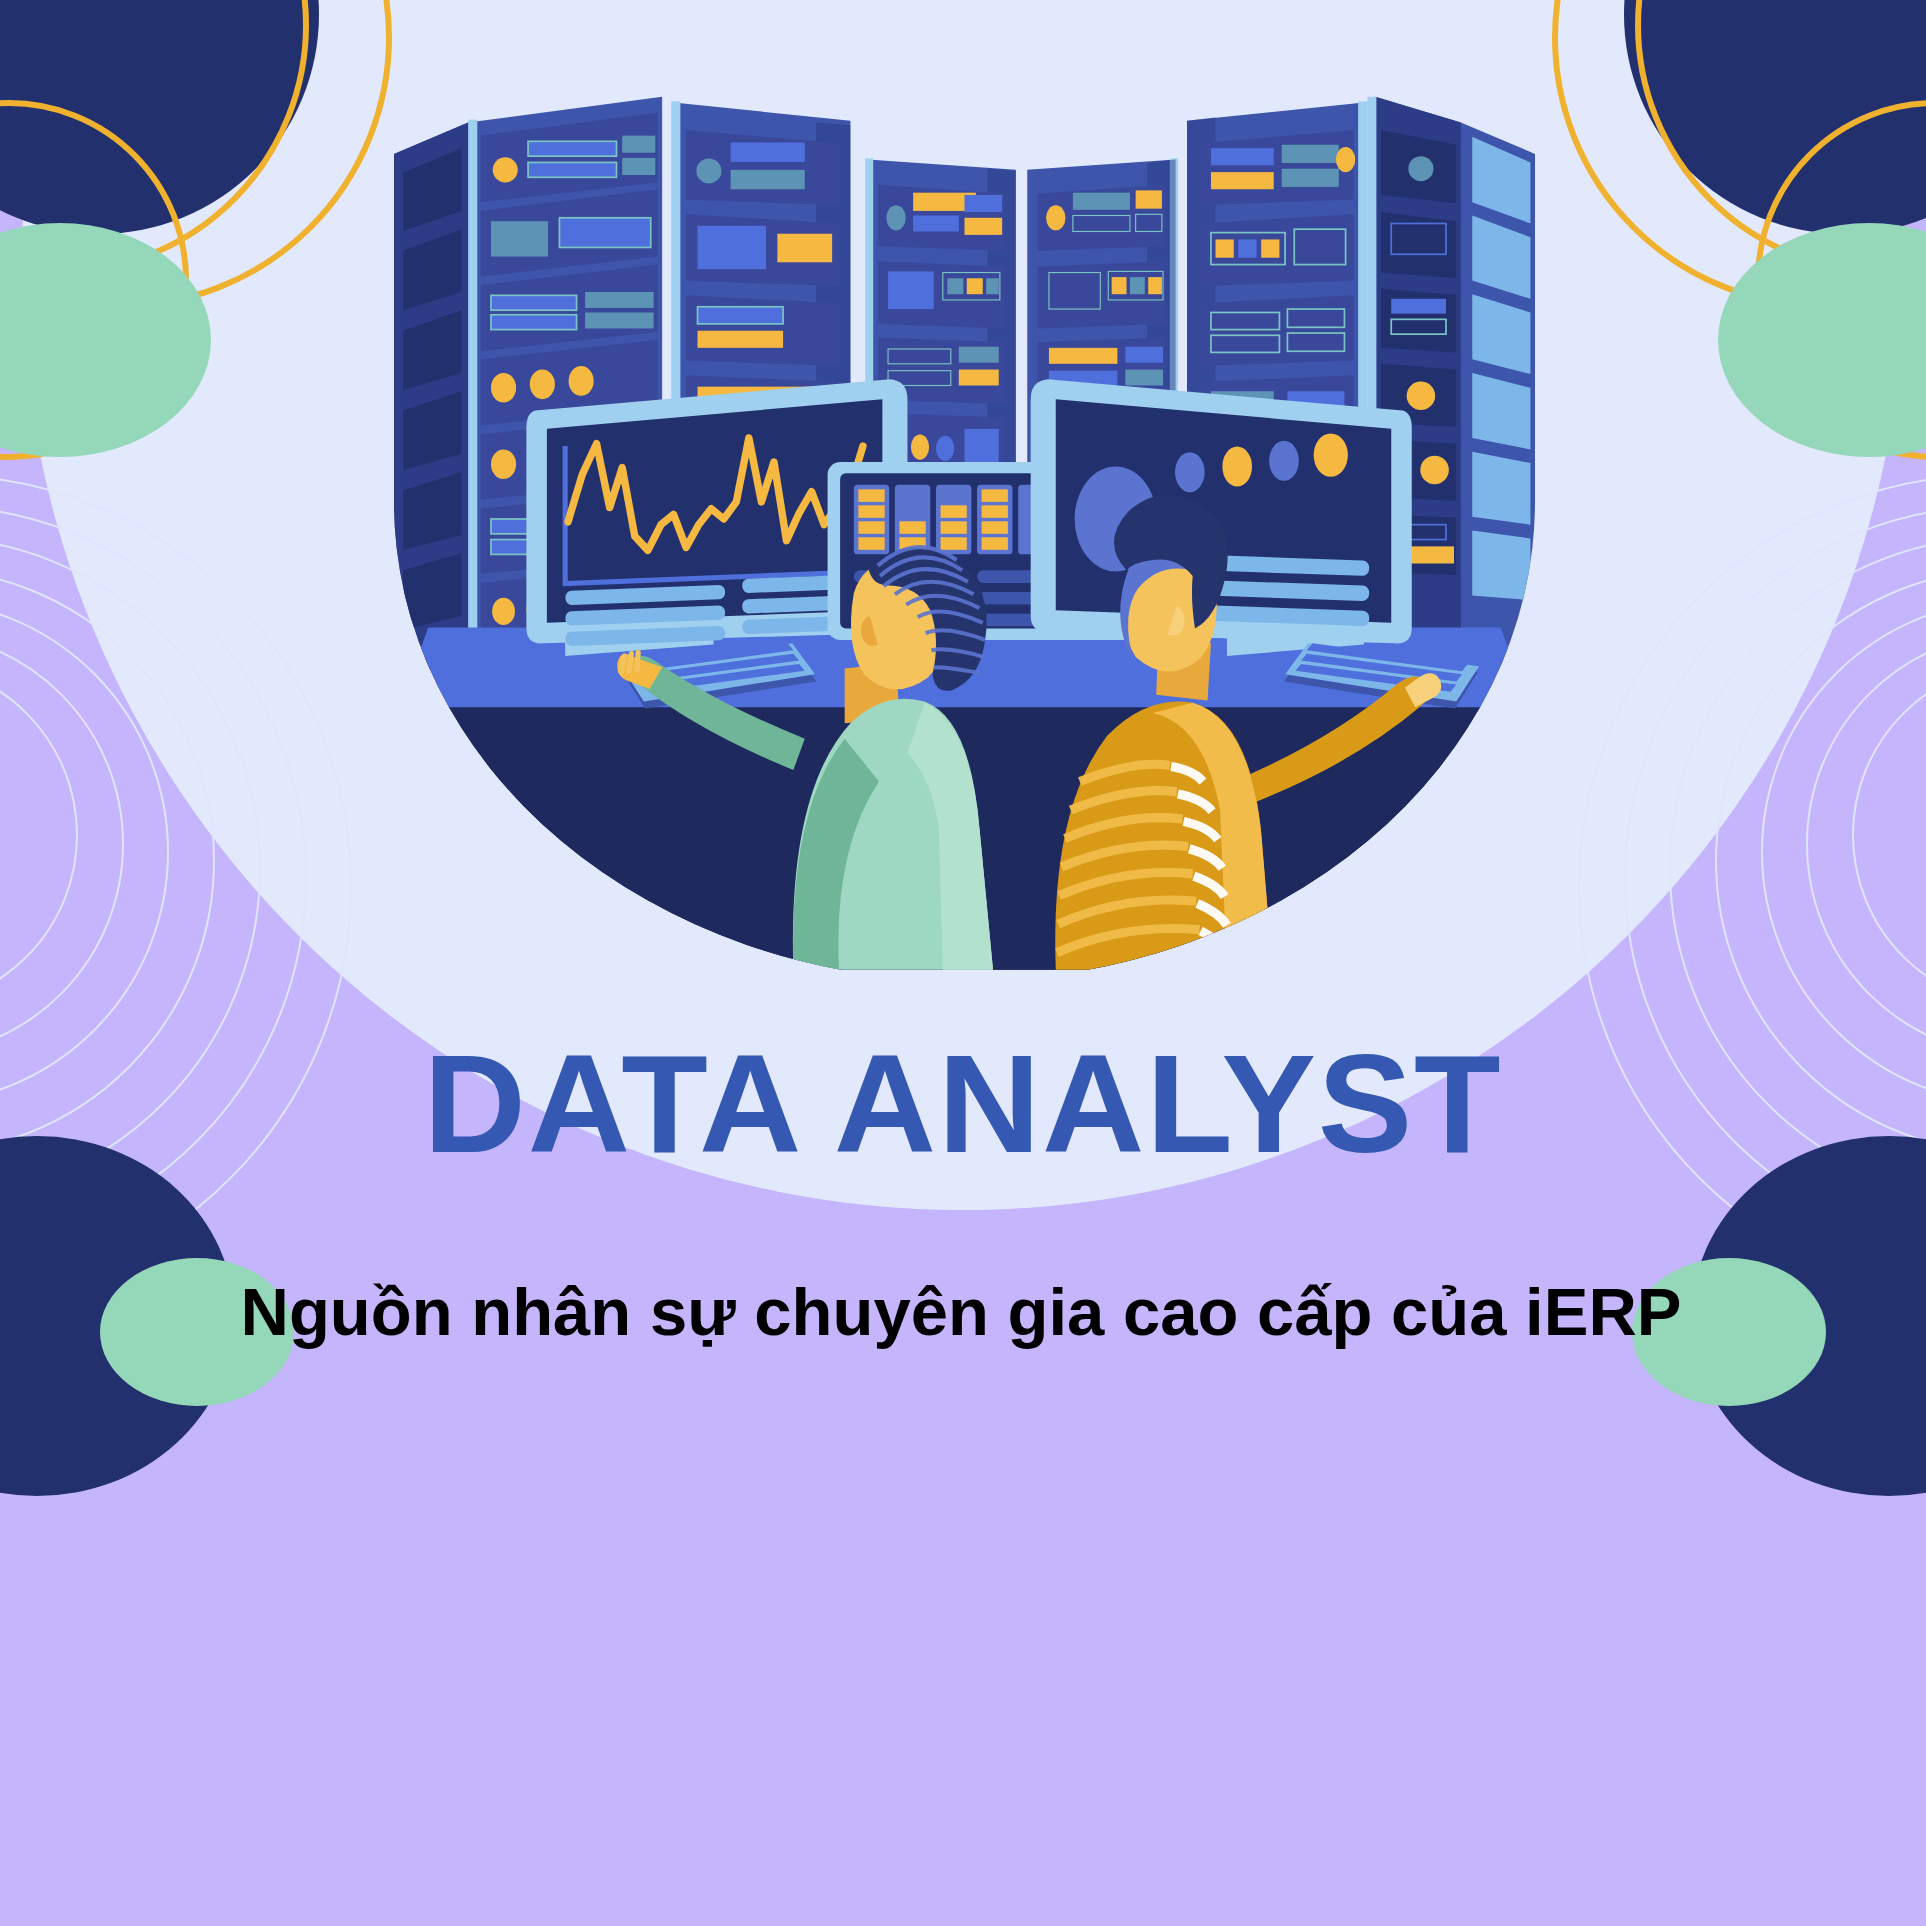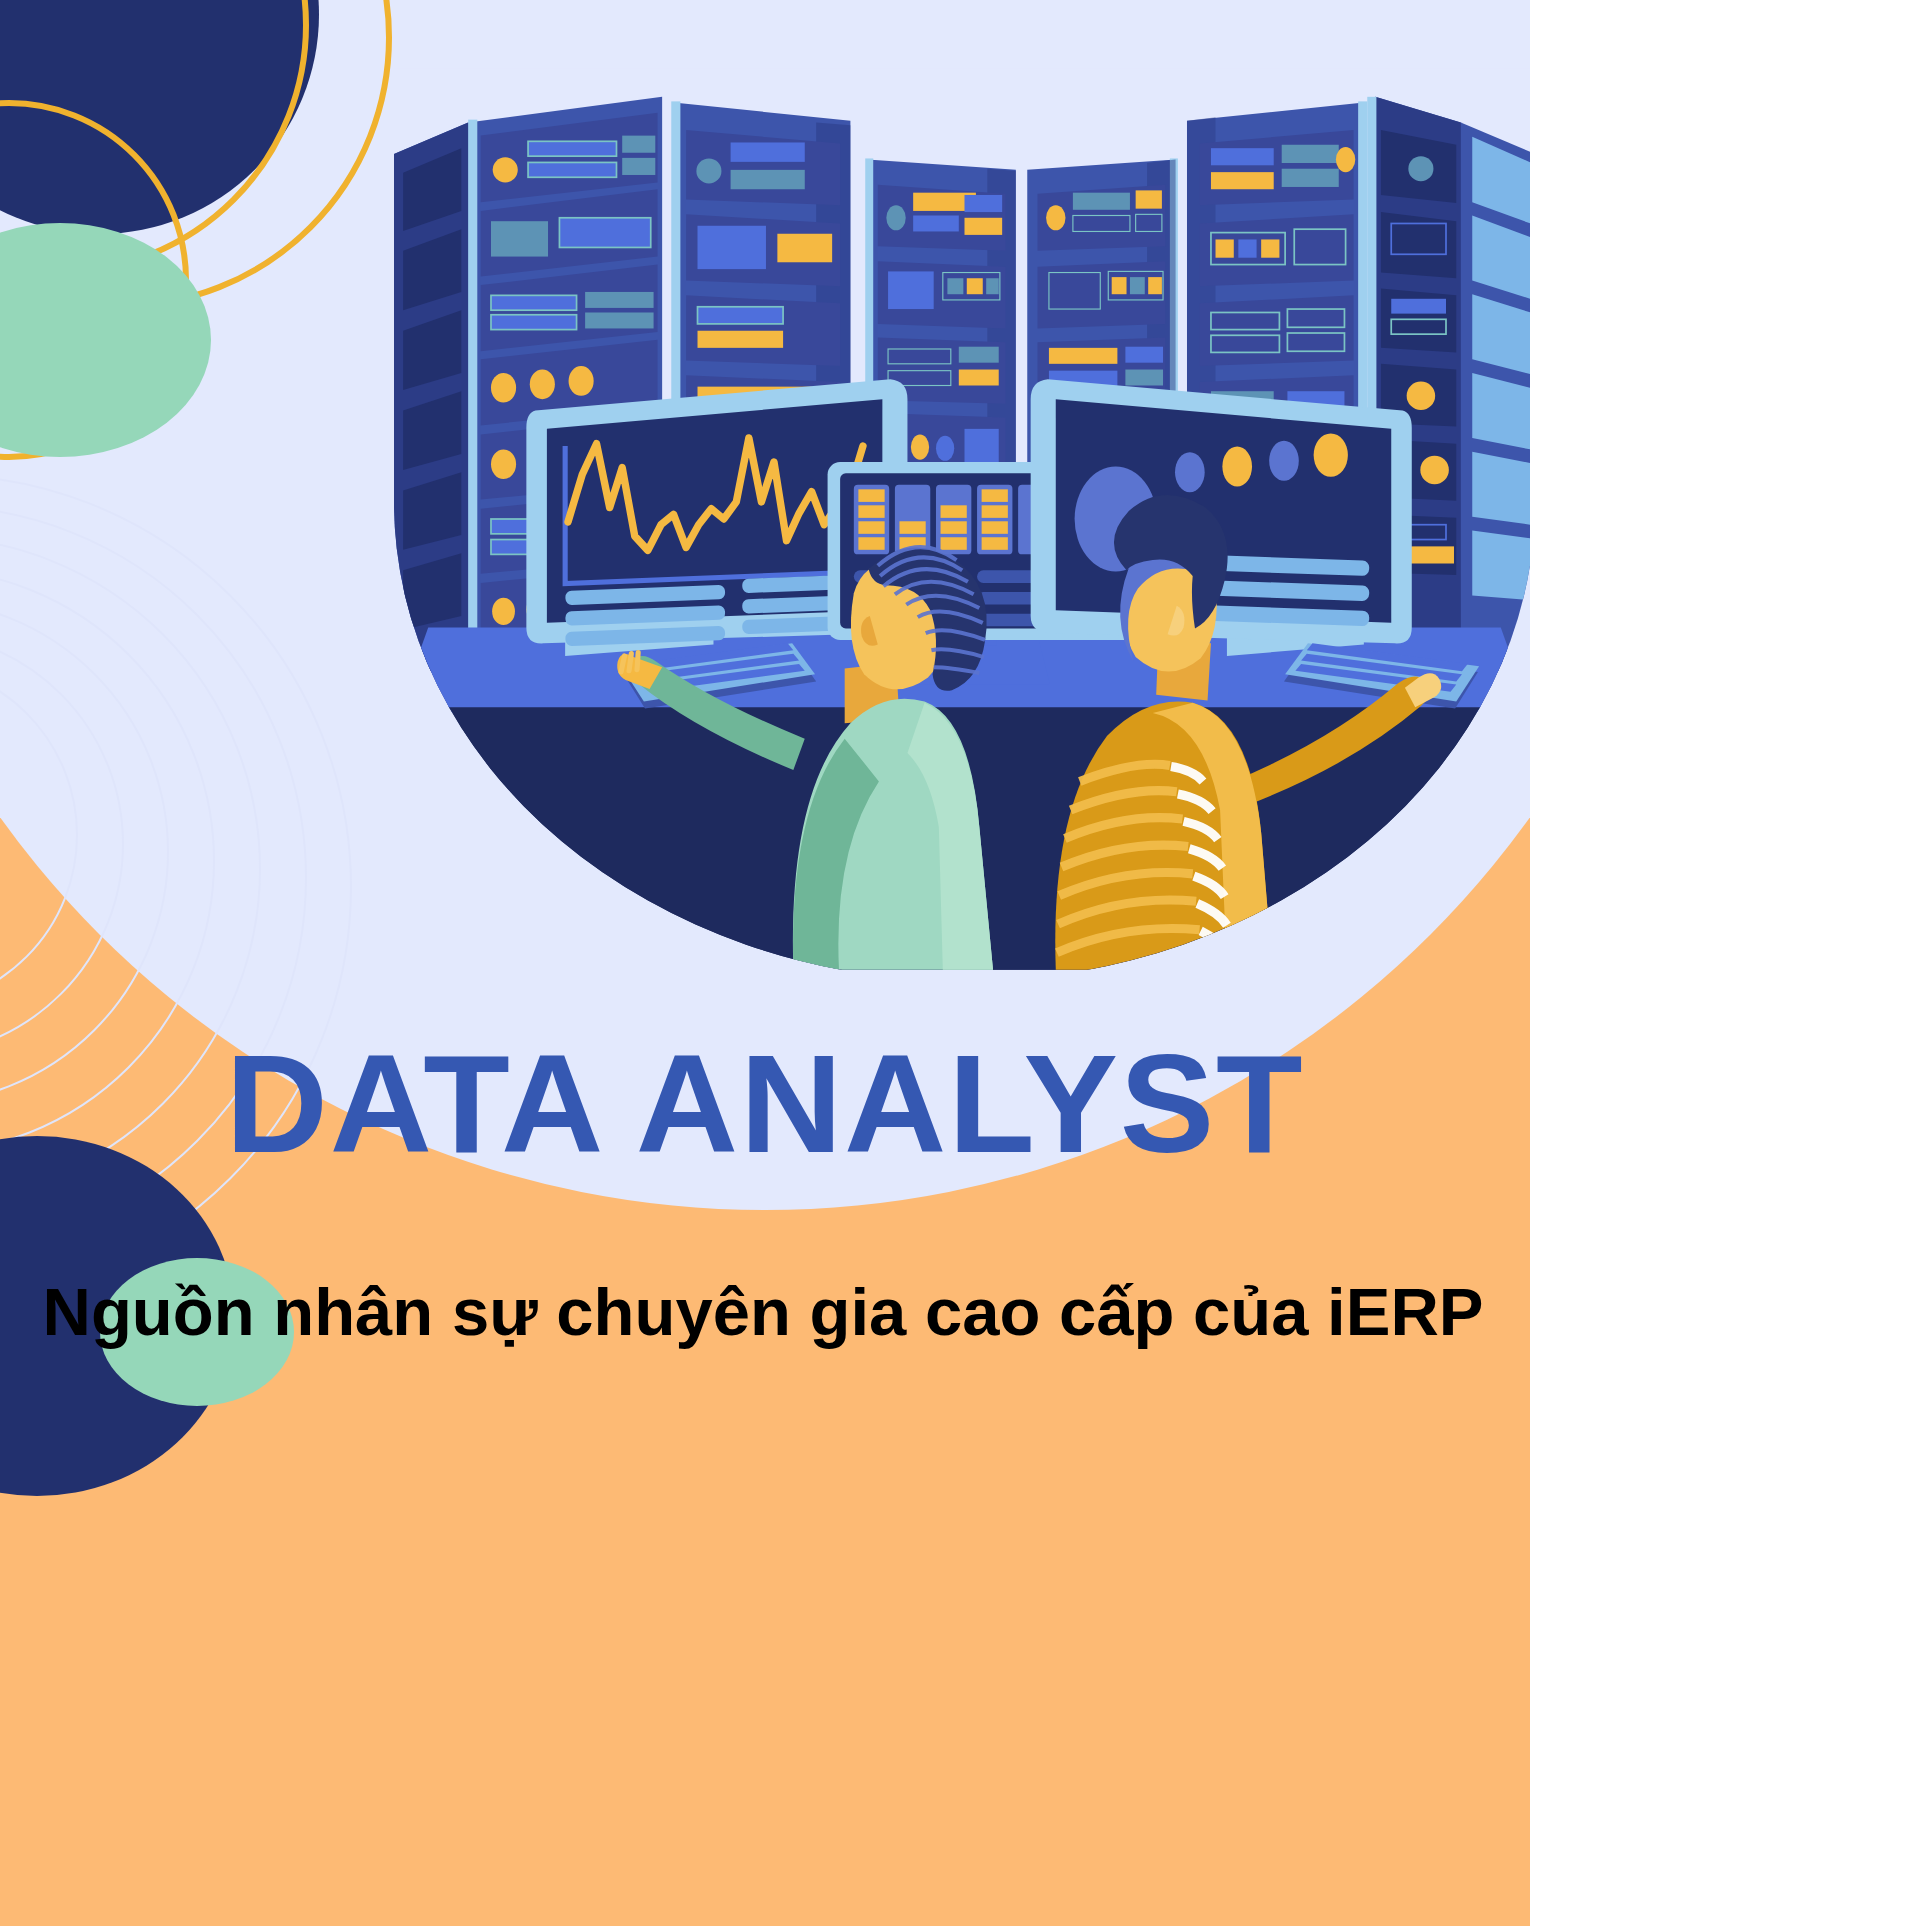--- a/index.html
+++ b/index.html
@@ -1,21 +1,21 @@
 <!DOCTYPE html>
 <html style="font-size:9px"><head>
 <meta charset="utf-8">
 <style>
   html,body{margin:0;padding:0;background:#fff;}
   body{font-family:"Liberation Sans", sans-serif;}
 
   #poster{
     position:relative;
-    width:1530px;height:1926px;
-    background:#fdba74;
+    width:1926px;height:1926px;
+    background:#c4b5fd;
     overflow:hidden;
   }
   .abs{position:absolute;}
 
   
   .lav-backdrop{
     left:50%;top:-673px;transform:translateX(-50%);
     width:1883px;height:1883px;border-radius:50%;
     background:#e3e9fd;
   }

